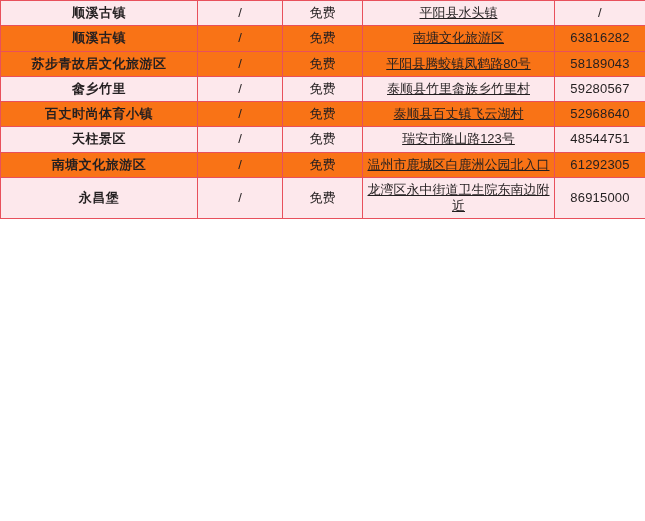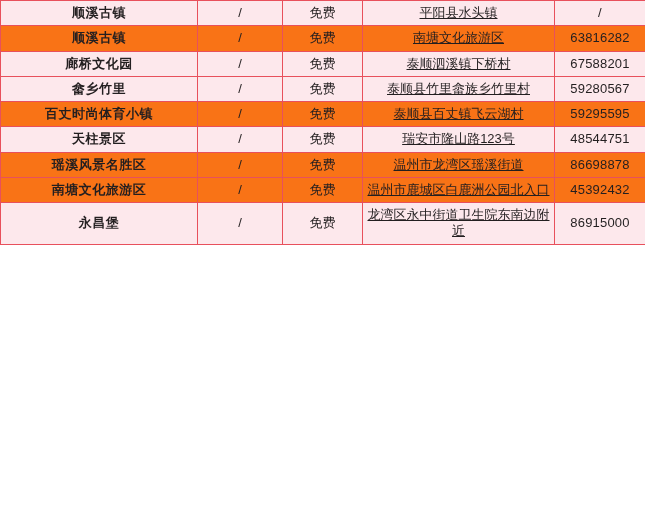--- a/index.html
+++ b/index.html
@@ -81,61 +81,54 @@
         <td class="cell-addr">平阳县水头镇</td>
         <td class="cell-phone">/</td>
       </tr>
       <tr class="row-even">
         <td class="cell-name">顺溪古镇</td>
         <td class="cell-price">/</td>
         <td class="cell-policy">免费</td>
         <td class="cell-addr">南塘文化旅游区</td>
         <td class="cell-phone">63816282</td>
       </tr>
-      <tr class="row-odd">
-        <td class="cell-name">廊桥文化园</td>
+      <tr class="row-even">
+        <td class="cell-name">苏步青故居文化旅游区</td>
         <td class="cell-price">/</td>
         <td class="cell-policy">免费</td>
-        <td class="cell-addr">泰顺泗溪镇下桥村</td>
-        <td class="cell-phone">67588201</td>
+        <td class="cell-addr">平阳县腾蛟镇凤鹤路80号</td>
+        <td class="cell-phone">58189043</td>
       </tr>
       <tr class="row-odd">
         <td class="cell-name">畲乡竹里</td>
         <td class="cell-price">/</td>
         <td class="cell-policy">免费</td>
         <td class="cell-addr">泰顺县竹里畲族乡竹里村</td>
         <td class="cell-phone">59280567</td>
       </tr>
       <tr class="row-even">
         <td class="cell-name">百丈时尚体育小镇</td>
         <td class="cell-price">/</td>
         <td class="cell-policy">免费</td>
         <td class="cell-addr">泰顺县百丈镇飞云湖村</td>
-        <td class="cell-phone">59295595</td>
+        <td class="cell-phone">52968640</td>
       </tr>
       <tr class="row-odd">
         <td class="cell-name">天柱景区</td>
         <td class="cell-price">/</td>
         <td class="cell-policy">免费</td>
         <td class="cell-addr">瑞安市隆山路123号</td>
         <td class="cell-phone">48544751</td>
       </tr>
       <tr class="row-even">
-        <td class="cell-name">瑶溪风景名胜区</td>
-        <td class="cell-price">/</td>
-        <td class="cell-policy">免费</td>
-        <td class="cell-addr">温州市龙湾区瑶溪街道</td>
-        <td class="cell-phone">86698878</td>
-      </tr>
-      <tr class="row-even">
         <td class="cell-name">南塘文化旅游区</td>
         <td class="cell-price">/</td>
         <td class="cell-policy">免费</td>
         <td class="cell-addr">温州市鹿城区白鹿洲公园北入口</td>
-        <td class="cell-phone">45392432</td>
+        <td class="cell-phone">61292305</td>
       </tr>
       <tr class="row-odd">
         <td class="cell-name">永昌堡</td>
         <td class="cell-price">/</td>
         <td class="cell-policy">免费</td>
         <td class="cell-addr">龙湾区永中街道卫生院东南边附近</td>
         <td class="cell-phone">86915000</td>
       </tr>
     </tbody>
   </table>

